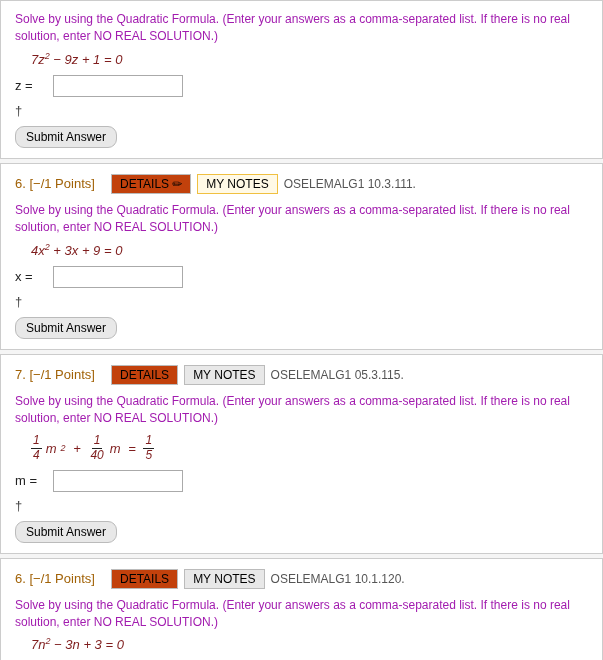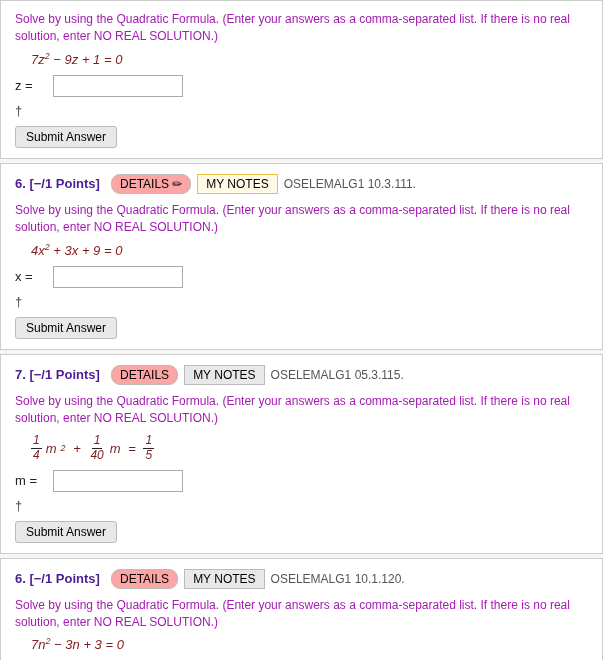--- a/index.html
+++ b/index.html
@@ -17,28 +17,28 @@
       padding: 10px 14px 10px 14px;
     }
     .problem-header {
       display: flex;
       align-items: center;
       gap: 6px;
       margin-bottom: 8px;
       font-size: 13px;
     }
     .problem-number {
-      font-weight: bold;
-      color: #4c1d95;
+      font-weight: normal;
+      color: #a16207;
       min-width: 90px;
     }
     .btn-details {
-      background: #fca5a5;
+      background: #c2410c;
       border: 1px solid #bbb;
-      border-radius: 9px;
+      border-radius: 0;
       padding: 2px 8px;
       cursor: pointer;
       font-size: 12px;
       display: flex;
       align-items: center;
       gap: 3px;
     }
     .btn-my-notes {
       background: #e8e8e8;
       border: 1px solid #bbb;
@@ -81,21 +81,21 @@
       border: 1px solid #aaa;
       padding: 2px 6px;
       width: 130px;
       height: 22px;
       font-size: 13px;
       background: #fff;
     }
     .submit-btn {
       background: #e8e8e8;
       border: 1px solid #bbb;
-      border-radius: 3px;
+      border-radius: 9px;
       padding: 3px 10px;
       cursor: pointer;
       font-size: 12px;
       margin-top: 4px;
     }
     .dagger {
       font-size: 13px;
       color: #444;
       margin: 4px 0;
     }

